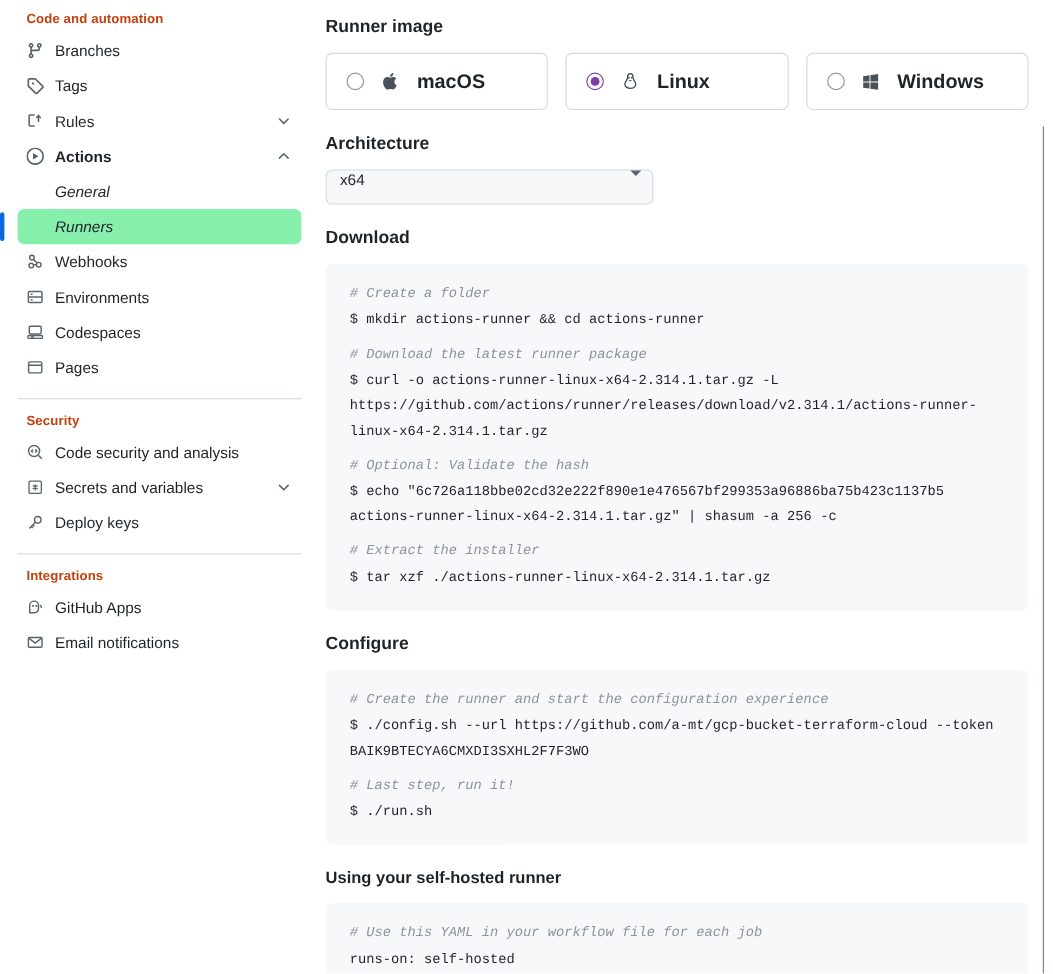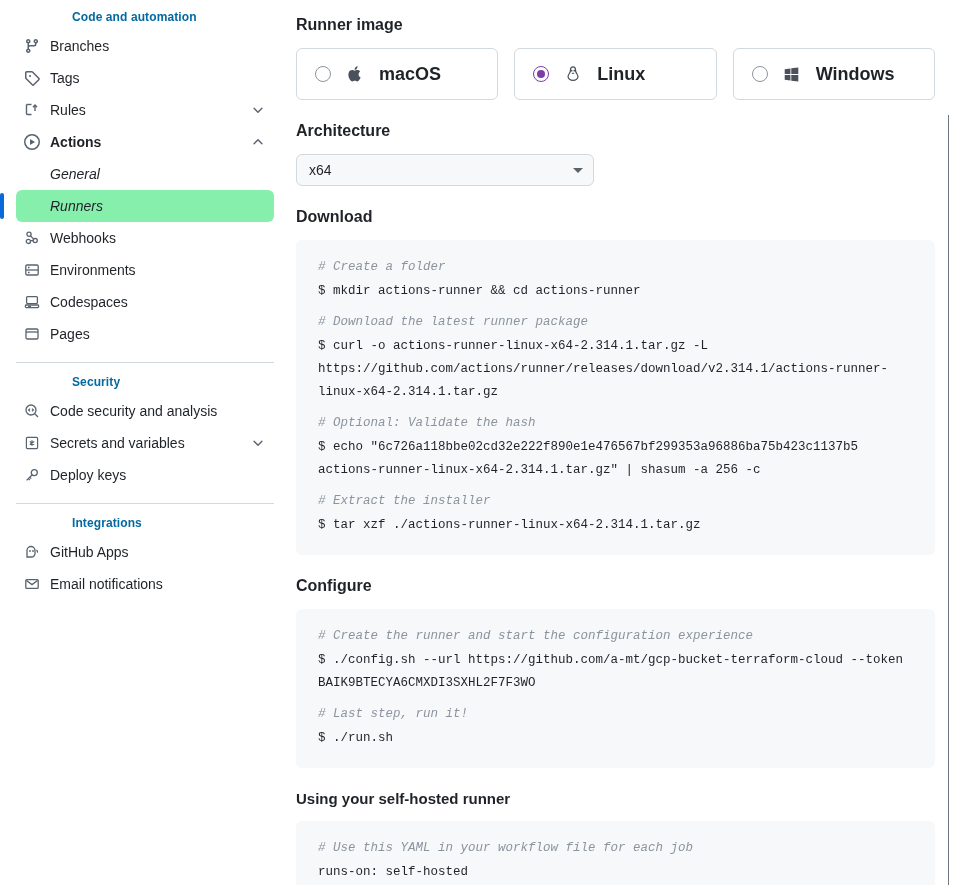--- a/index.html
+++ b/index.html
@@ -17,24 +17,23 @@
   .sidebar {
     width: 290px;
     flex: 0 0 290px;
     padding: 0 16px;
     overflow: hidden;
   }
   .nav-group { padding-top: 6px; }
   .group-title {
     font-size: 12px;
     font-weight: bold;
-    color: #0369a1;
+    color: #c2410c;
     padding: 4px 8px 6px 8px;
     letter-spacing: 0.1px;
-    margin-left: 48px;
   }
   .nav-item {
     display: flex;
     align-items: center;
     height: 32px;
     padding: 0 8px;
     border-radius: 6px;
     font-size: 14px;
     color: #1f2328;
     position: relative;
@@ -148,21 +147,21 @@
   .os-name { font-size: 18px; font-weight: bold; color: #1f2328; }
 
   
   .select {
     width: 298px;
     height: 32px;
     border: 1px solid #d1d9e0;
     border-radius: 6px;
     background: #f6f8fa;
     display: flex;
-    align-items: center;
+    align-items: flex-start;
     padding: 0 10px 0 12px;
     font-size: 14px;
     cursor: pointer;
   }
   .select .val { flex: 1 1 auto; }
   .select .caret {
     width: 0; height: 0;
     border-left: 5px solid transparent;
     border-right: 5px solid transparent;
     border-top: 5px solid #59636e;

